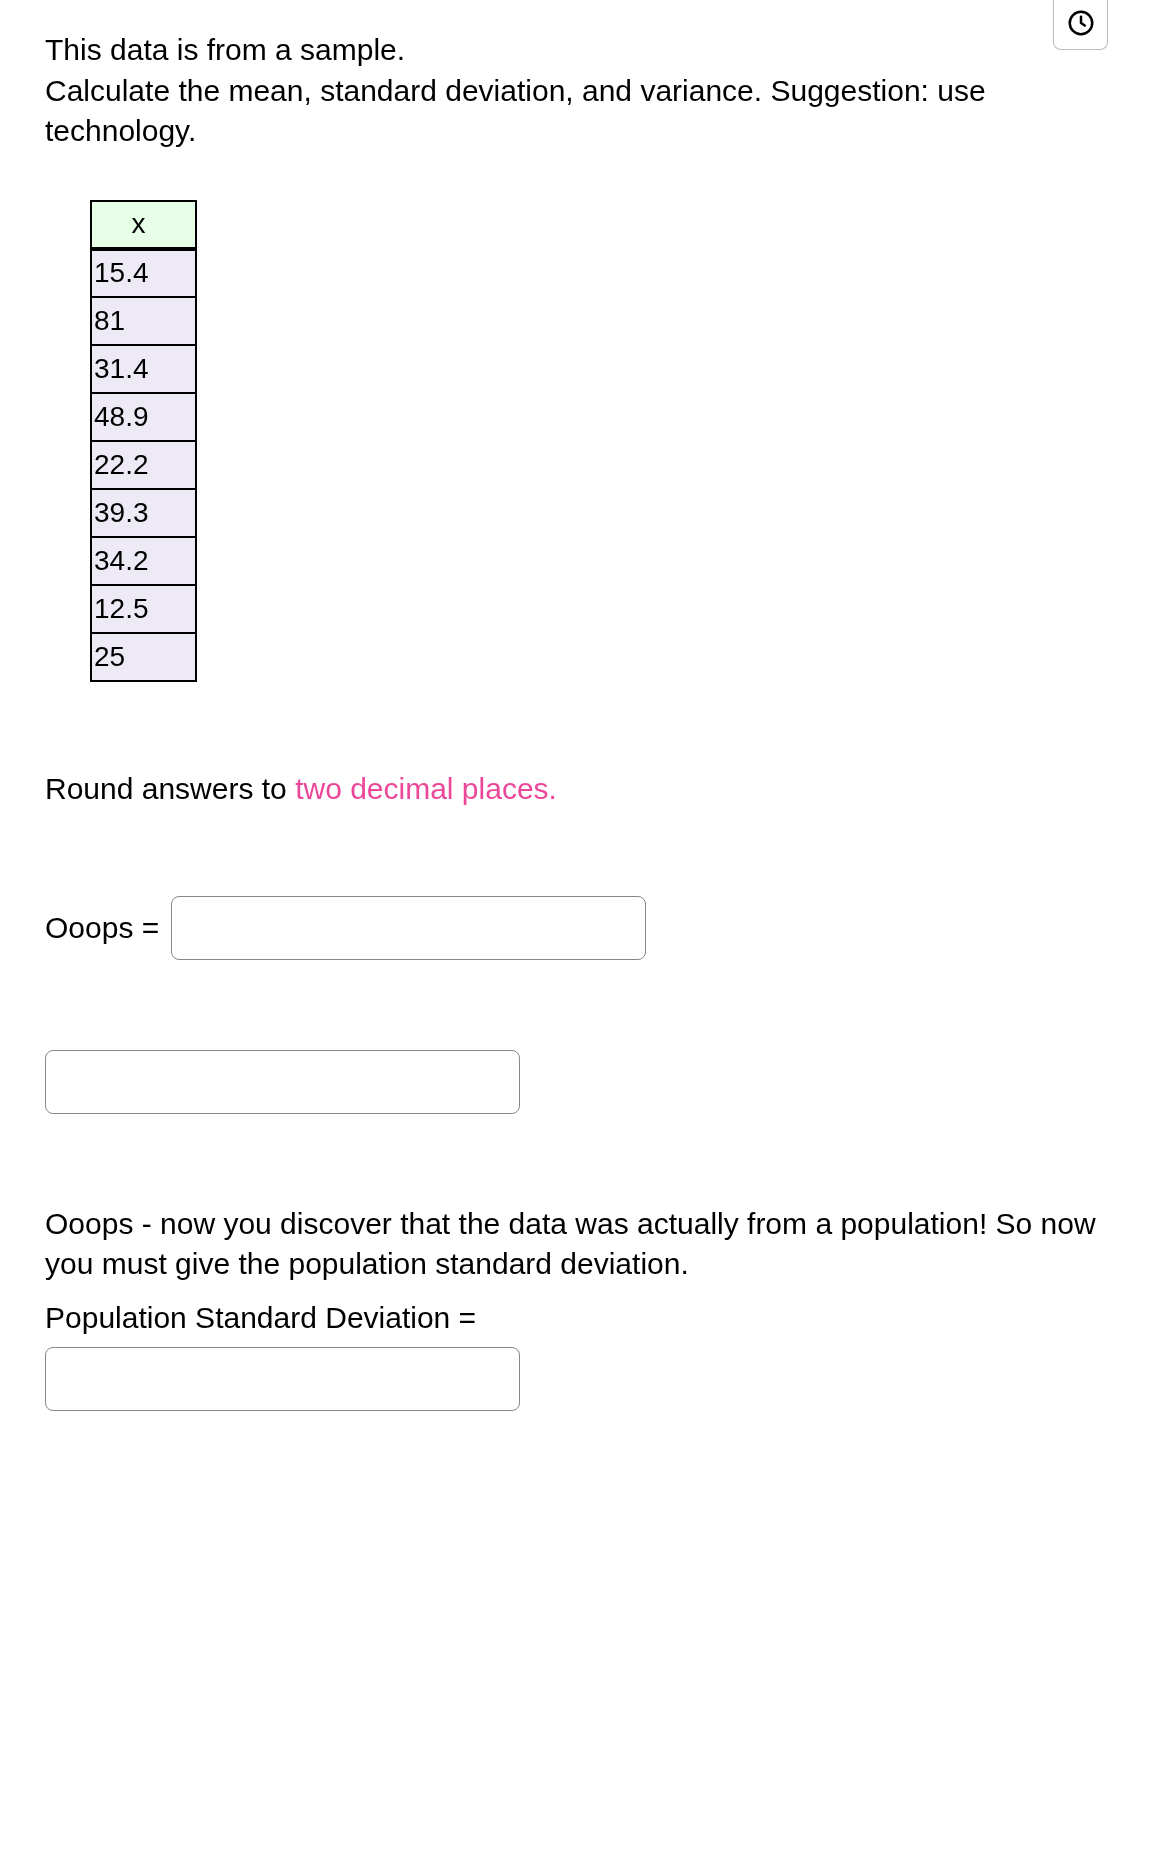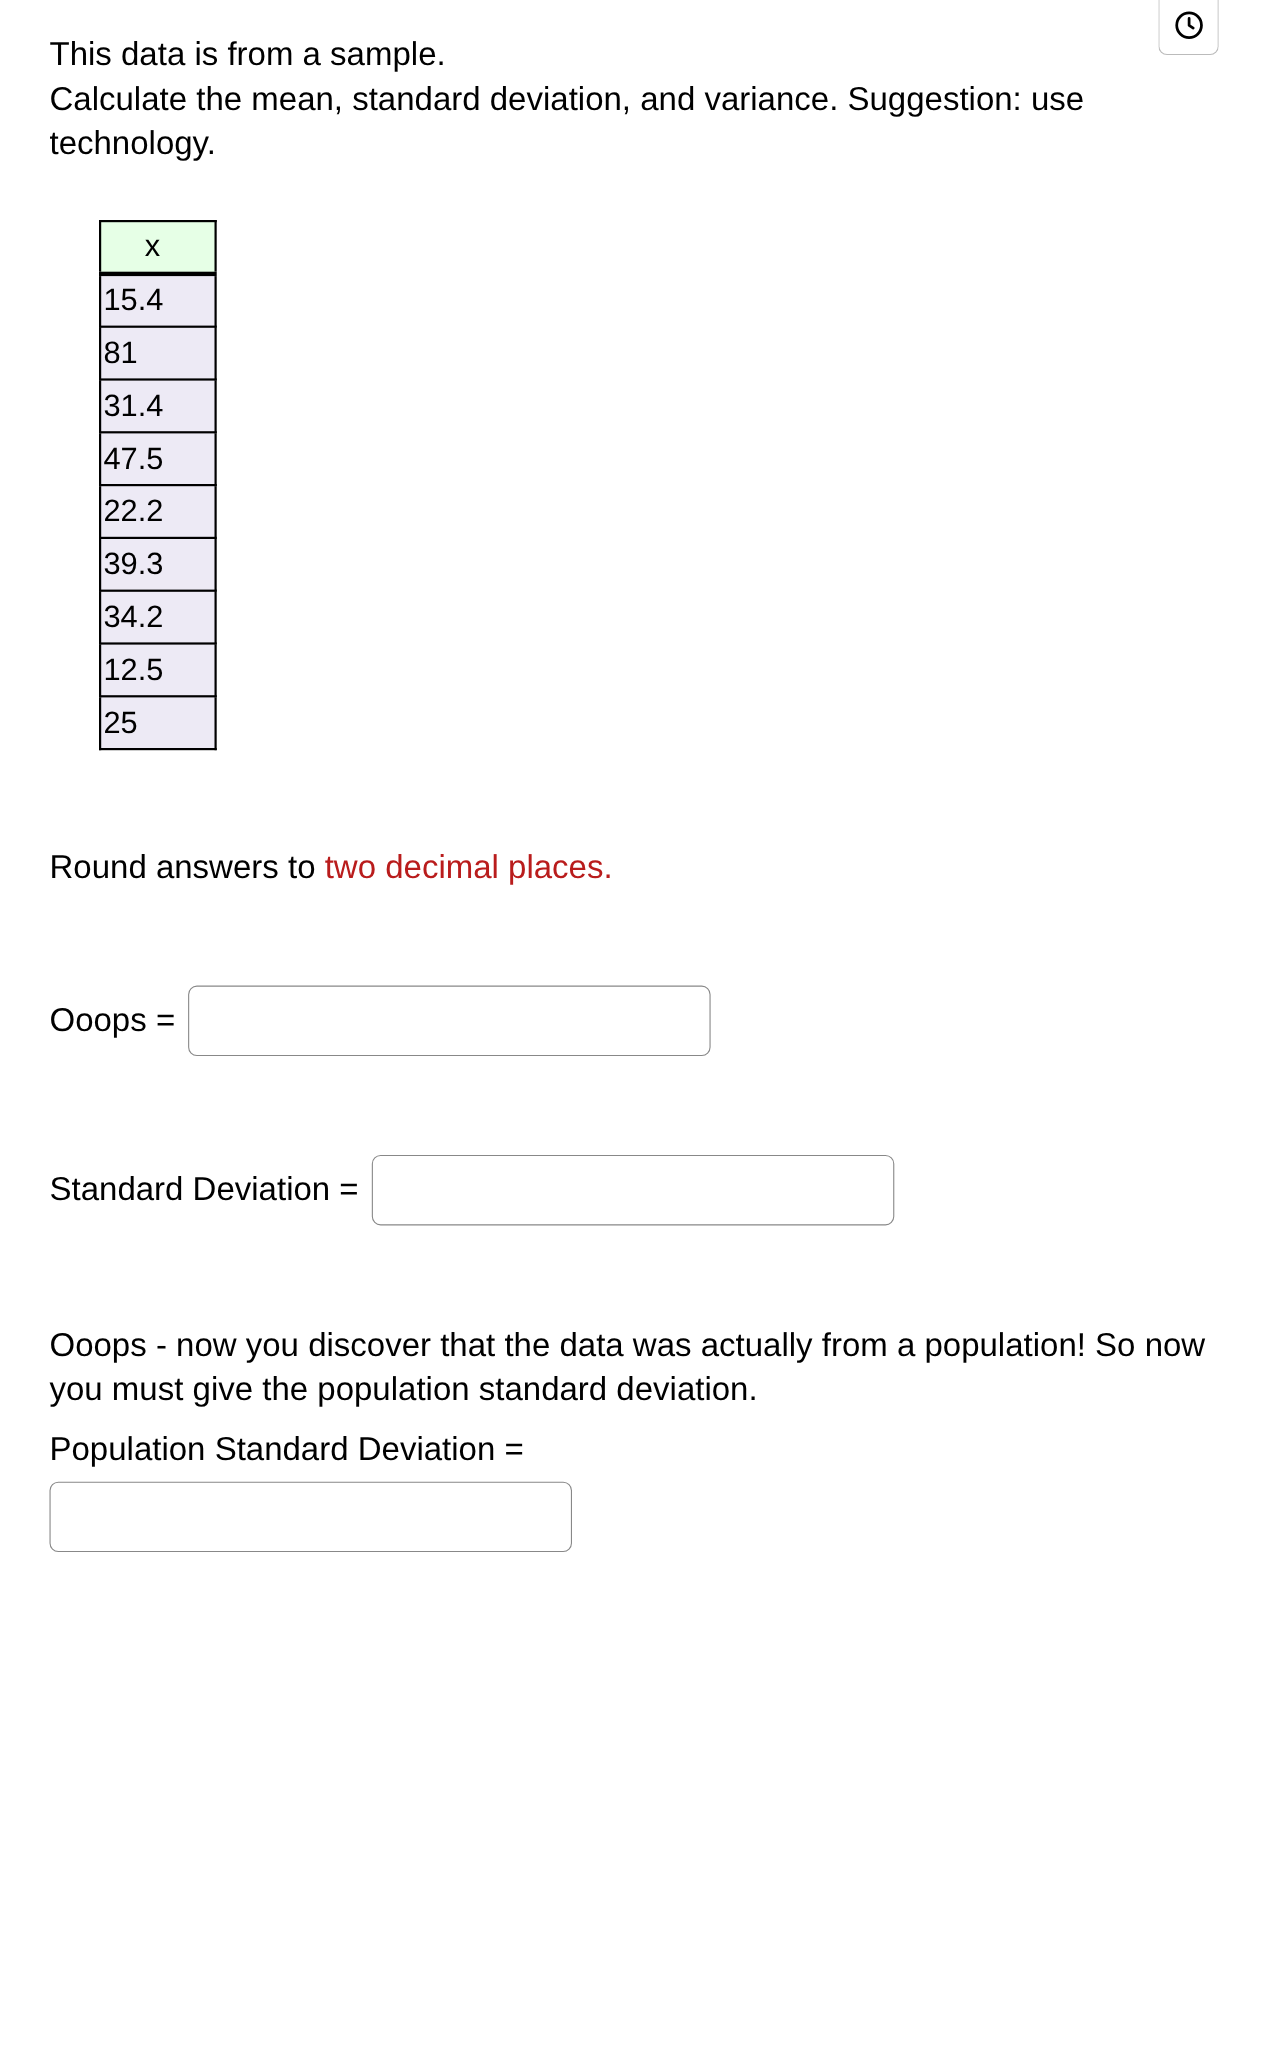--- a/index.html
+++ b/index.html
@@ -59,21 +59,21 @@
     .data-table th {
       background: #e6ffe6;
       font-weight: normal;
       border-bottom-width: 4px;
     }
     .data-table td {
       background: #edeaf5;
       text-align: left;
     }
     .orange {
-      color: #b91c1c;
+      color: #ec4899;
     }
     .round-note {
       margin-bottom: 90px;
     }
     .answer-row {
       display: flex;
       align-items: center;
       margin-bottom: 90px;
       gap: 12px;
     }
@@ -129,21 +129,21 @@
     <tr>
         <td>15.4</td>
       </tr>
     <tr>
         <td>81</td>
       </tr>
     <tr>
         <td>31.4</td>
       </tr>
     <tr>
-        <td>47.5</td>
+        <td>48.9</td>
       </tr>
     <tr>
         <td>22.2</td>
       </tr>
     <tr>
         <td>39.3</td>
       </tr>
     <tr>
         <td>34.2</td>
       </tr>
@@ -159,21 +159,20 @@
 <div class="round-note">
   <span>Round answers to </span><span class="orange">two decimal places.</span>
 </div>
 
 <div class="answer-row">
   <span>Ooops = </span>
   <input type="text" class="answer-input input-mean" value="" style="">
 </div>
 
 <div class="answer-row">
-  <span>Standard Deviation = </span>
   <input type="text" class="answer-input input-sd" value="" style="">
 </div>
 
 <div class="ooops">
   <span>Ooops - now you discover that the data was actually from a </span><span class="bold">population</span><span>! So now you must give the population standard deviation.</span>
 </div>
 
 <div class="psd-label">Population Standard Deviation = </div>
 <input type="text" class="answer-input input-psd" value="" style="">
 

